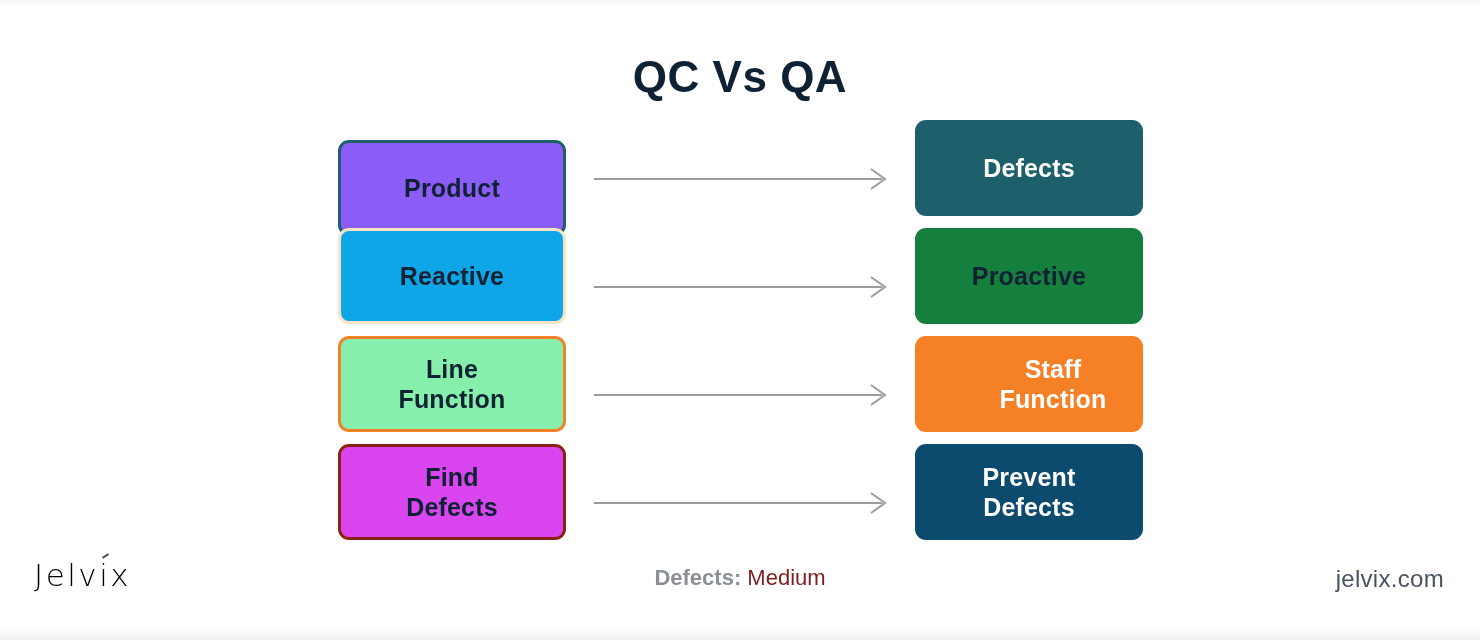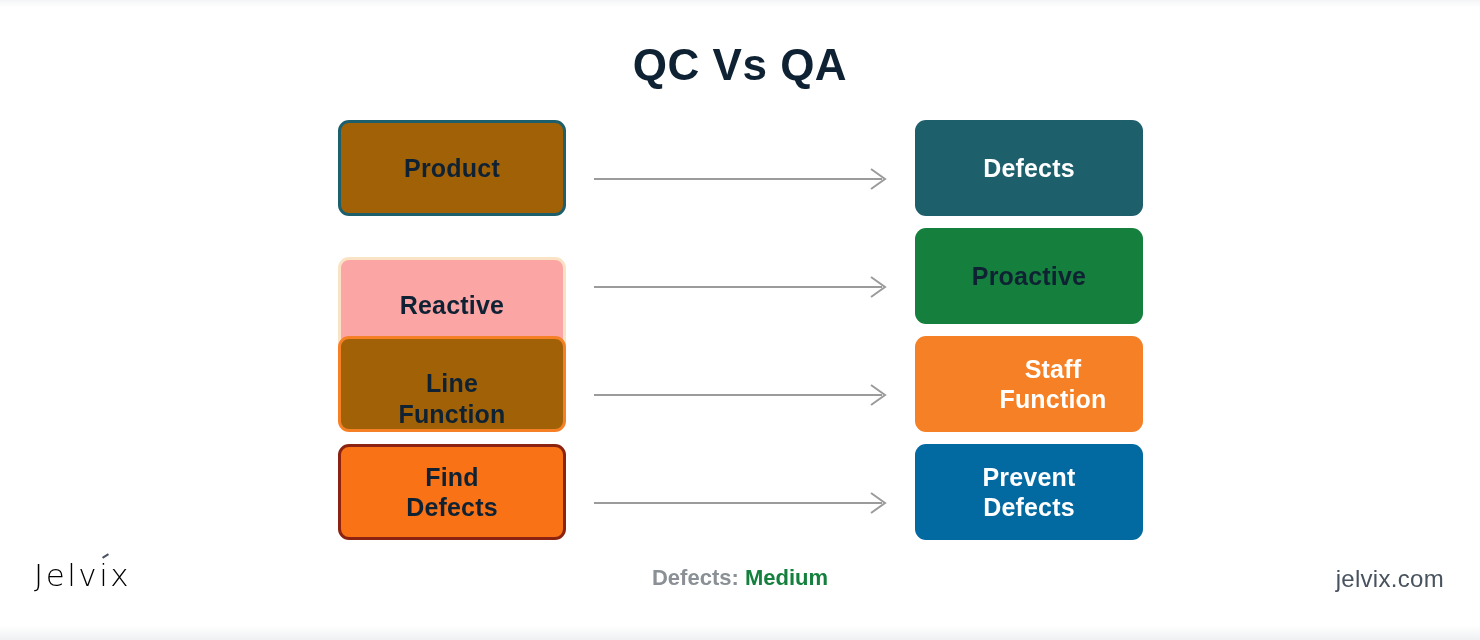--- a/index.html
+++ b/index.html
@@ -33,21 +33,21 @@
   .canvas {
     position: absolute;
     top: 0; left: 0;
     width: 1480px;
     height: 640px;
   }
 
   
   .title {
     position: absolute;
-    top: 40px;
+    top: 52px;
     left: 0;
     width: 1480px;
     text-align: center;
     font-size: 44px;
     font-weight: bold;
     letter-spacing: 0.5px;
     color: #0f2233;
   }
 
   
@@ -124,22 +124,22 @@
     width: 1480px;
     text-align: center;
     font-size: 22px;
     color: #9aa0a6;
   }
   .source .source-label {
     font-weight: bold;
     color: #8a9096;
   }
   .source .source-value {
-    font-weight: bold;
-    color: #15803d;
+    font-weight: normal;
+    color: #7f1d1d;
   }
 
   .site {
     position: absolute;
     right: 36px;
     top: 565px;
     font-size: 24px;
     color: #49525f;
     letter-spacing: 0.3px;
   }
@@ -149,84 +149,84 @@
 
 <div class="edge-band-top"></div>
 
 <div class="canvas">
 
   <div class="title">QC Vs QA</div>
 
   <div class="rows">
 
     <div class="row">
-      <div class="box box-left" style="border-color: rgb(29, 95, 107); background: #a16207; color: rgb(15, 34, 51);">
+      <div class="box box-left" style="border-color: rgb(29, 95, 107); background: #8b5cf6; color: rgb(15, 34, 51); margin-top: 20px;">
         <span>Product</span>
       </div>
       <div class="arrow">
         <svg width="296" height="22" viewBox="0 0 296 22" fill="none">
           <path d="M0 11 H288" stroke="#9b9b9b" stroke-width="2"></path>
           <path d="M277 1 L291 11 L277 21" stroke="#9b9b9b" stroke-width="2" fill="none"></path>
         </svg>
       </div>
       <div class="box box-right" style="background: rgb(29, 95, 107); color: rgb(255, 255, 255);">
         <span>Defects</span>
       </div>
     </div>
 
     <div class="row">
-      <div class="box box-left" style="border-color: rgb(250, 227, 196); background: #fca5a5; color: rgb(15, 34, 51); margin-top: 29px;">
+      <div class="box box-left" style="border-color: rgb(250, 227, 196); background: #0ea5e9; color: rgb(15, 34, 51);">
         <span>Reactive</span>
       </div>
       <div class="arrow">
         <svg width="296" height="22" viewBox="0 0 296 22" fill="none">
           <path d="M0 11 H288" stroke="#9b9b9b" stroke-width="2"></path>
           <path d="M277 1 L291 11 L277 21" stroke="#9b9b9b" stroke-width="2" fill="none"></path>
         </svg>
       </div>
       <div class="box box-right" style="background: #15803d; color: rgb(15, 34, 51);">
         <span>Proactive</span>
       </div>
     </div>
 
     <div class="row">
-      <div class="box box-left" style="border-color: rgb(245, 128, 37); background: #a16207; color: rgb(15, 34, 51); align-items: flex-end;">
+      <div class="box box-left" style="border-color: rgb(245, 128, 37); background: #86efac; color: rgb(15, 34, 51);">
         <span>
             <div>Line</div>
             <div>Function</div>
           </span>
       </div>
       <div class="arrow">
         <svg width="296" height="22" viewBox="0 0 296 22" fill="none">
           <path d="M0 11 H288" stroke="#9b9b9b" stroke-width="2"></path>
           <path d="M277 1 L291 11 L277 21" stroke="#9b9b9b" stroke-width="2" fill="none"></path>
         </svg>
       </div>
       <div class="box box-right" style="background: rgb(245, 128, 37); color: rgb(255, 255, 255); padding-left: 48px;">
         <span>
             <div>Staff</div>
             <div>Function</div>
           </span>
       </div>
     </div>
 
     <div class="row">
-      <div class="box box-left" style="border-color: rgb(139, 35, 16); background: #f97316; color: rgb(15, 34, 51);">
+      <div class="box box-left" style="border-color: rgb(139, 35, 16); background: #d946ef; color: rgb(15, 34, 51);">
         <span>
             <div>Find</div>
             <div>Defects</div>
           </span>
       </div>
       <div class="arrow">
         <svg width="296" height="22" viewBox="0 0 296 22" fill="none">
           <path d="M0 11 H288" stroke="#9b9b9b" stroke-width="2"></path>
           <path d="M277 1 L291 11 L277 21" stroke="#9b9b9b" stroke-width="2" fill="none"></path>
         </svg>
       </div>
-      <div class="box box-right" style="background: #0369a1; color: rgb(255, 255, 255); align-items: center;">
+      <div class="box box-right" style="background: #0c4a6e; color: rgb(255, 255, 255); align-items: center;">
         <span>
             <div>Prevent</div>
             <div>Defects</div>
           </span>
       </div>
     </div>
 
   </div>
 
   <div class="logo">

